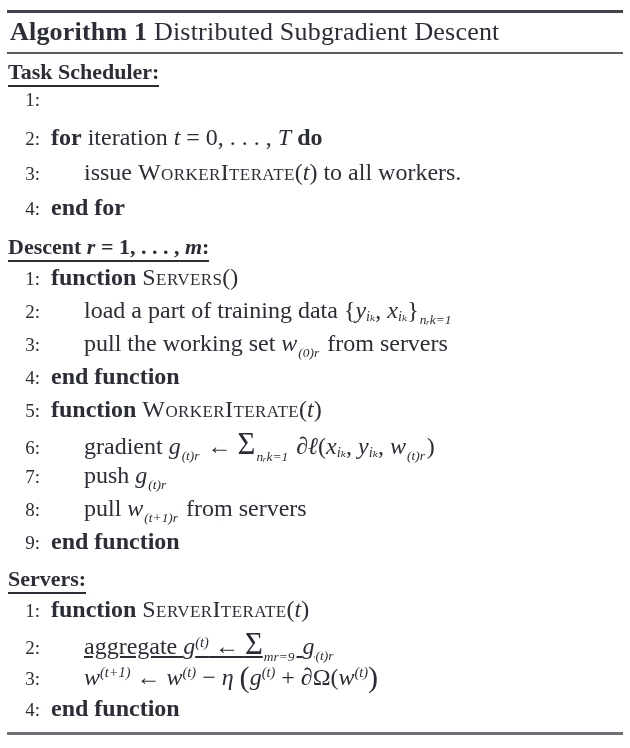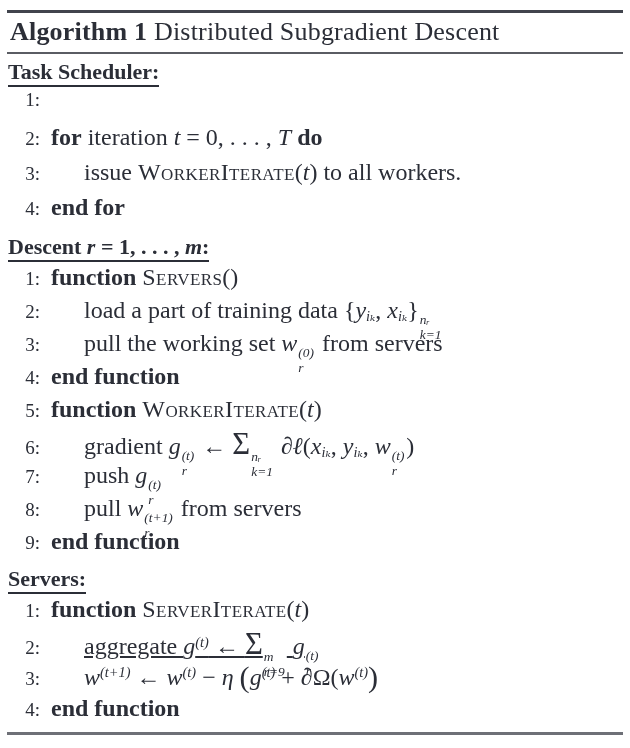--- a/index.html
+++ b/index.html
@@ -30,21 +30,21 @@
   .ltext{margin-left:11px;white-space:nowrap;}
   .f-n{font-style:normal;}
   .f-b{font-weight:bold;}
   .f-i{font-style:italic;}
   .f-bi{font-weight:bold;font-style:italic;}
   .f-sc{font-variant:small-caps;letter-spacing:0.4px;}
   .p-sup{font-size:60%;vertical-align:0.5em;}
   .p-sub{font-size:60%;vertical-align:-0.22em;}
   .c-sum{font-size:128%;line-height:1;}
   .c-big{font-size:126%;line-height:1;vertical-align:-0.08em;}
-  .ss{display:inline-flex;flex-direction:column;align-items:flex-start;
+  .ss{display:inline-flex;flex-direction:row;align-items:flex-start;
       font-size:56%;line-height:1.12;font-style:italic;vertical-align:-0.48em;
       margin:0 2px 0 1px;}
   .ss .up,.ss .dn{display:block;}
   .ss.c-sumss{vertical-align:-0.55em;}
 </style>
 </head>
 <body>
 
 <div class="page">
 

